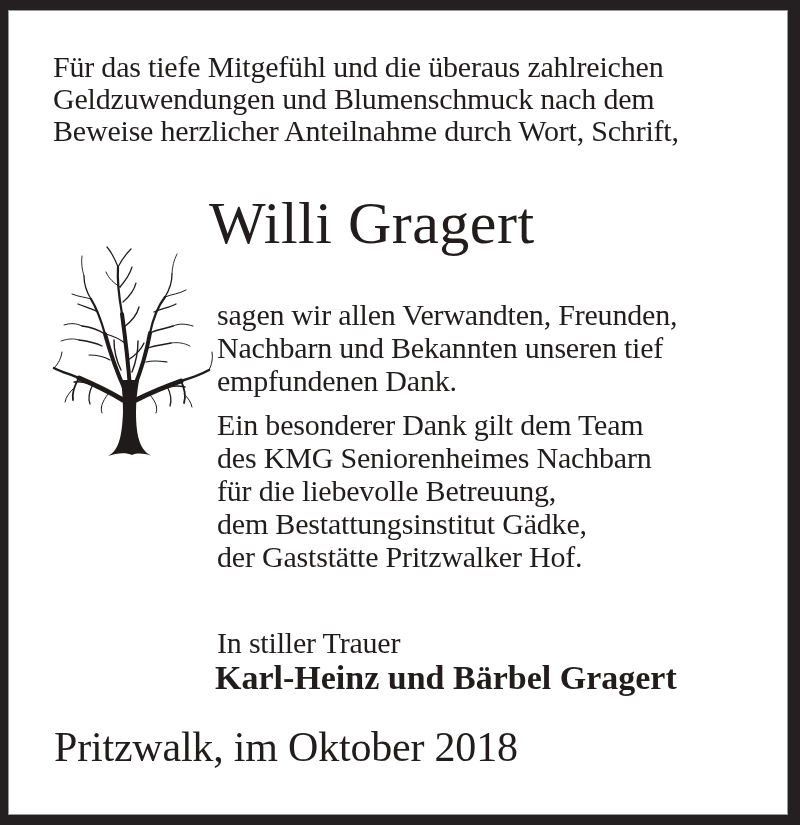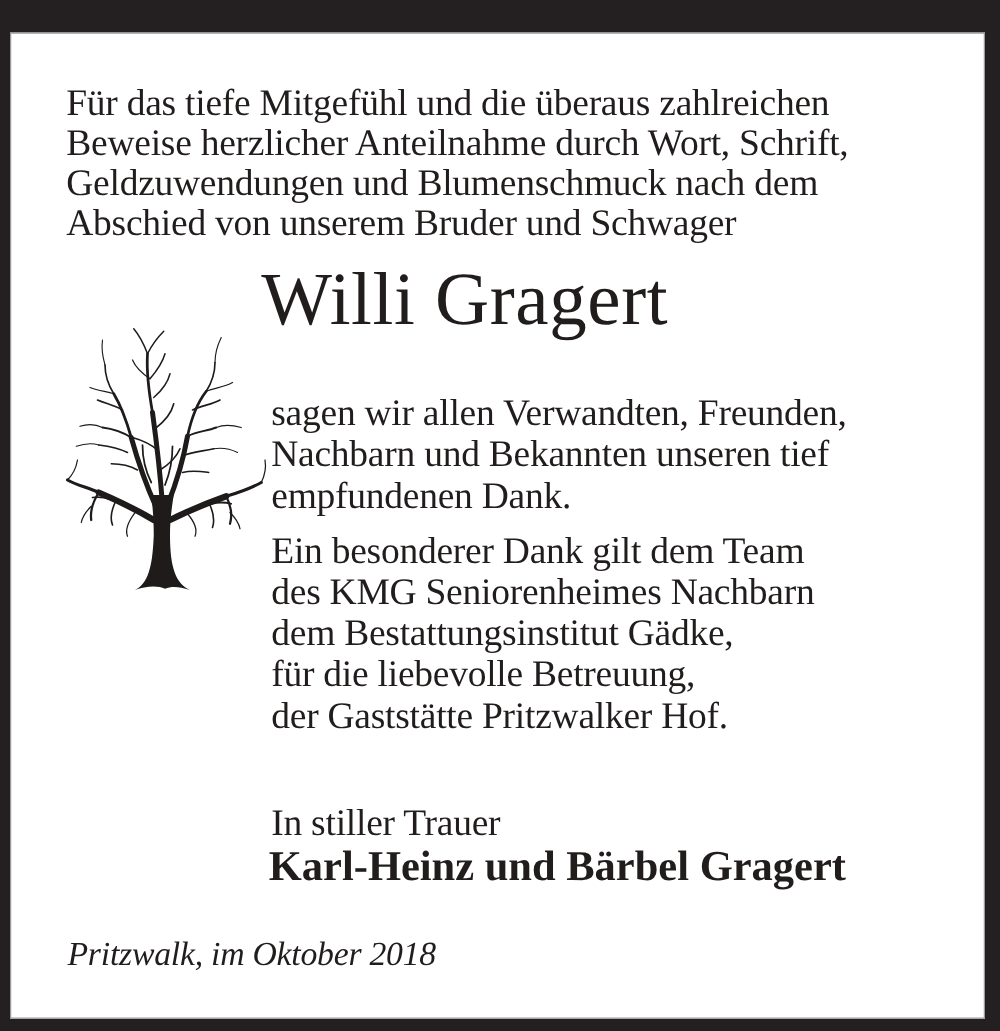--- a/index.html
+++ b/index.html
@@ -13,21 +13,20 @@
     position: relative;
     width: 800px; height: 825px;
     background: #242021; 
     overflow: hidden;
   }
   .sheet {
     position: absolute;
     left: 8px; top: 10px; right: 12px; bottom: 10px;
     background: #ffffff;
     border: 1px solid #9b9b9b;
-    margin-top: 16px;
   }
   .sheet > * { position: absolute; }
   .body-text {
     font-size: 30px;
     line-height: 32px;
     letter-spacing: -0.2px;
     white-space: nowrap;
   }
   .intro        { left: 44px;  top: 40px; }
   .deceased-name {
@@ -40,36 +39,35 @@
   .tree-wrap    { left: 37px;  top: 231px; width: 172px; height: 216px; }
   .thanks       { left: 208px; top: 287px; line-height: 33px; }
   .special      { left: 208px; top: 397px; line-height: 33px; }
   .closing      { left: 208px; top: 616px; }
   .mourners     {
     left: 206px; top: 648px;
     font-size: 34px; line-height: 38px;
     font-weight: bold;
     white-space: nowrap;
   }
-  .place-date   { left: 45px;  top: 720px; font-size: 27px; font-style: italic; }
+  .place-date   { left: 45px;  top: 720px; font-size: 42px; }
   .tree-svg { display: block; width: 100%; height: 100%; }
   .tree-svg path { stroke: #1e1b1a; fill: none; stroke-linecap: round; stroke-linejoin: round; }
   .tree-svg path.solid { fill: #1e1b1a; stroke: none; }
 </style>
 </head>
 <body>
 
 <div class="page">
   <div class="sheet">
 
     <div class="intro body-text">
       <div>Für das tiefe Mitgefühl und die überaus zahlreichen</div>
+      <div>Geldzuwendungen und Blumenschmuck nach dem</div>
       <div>Beweise herzlicher Anteilnahme durch Wort, Schrift,</div>
-      <div>Geldzuwendungen und Blumenschmuck nach dem</div>
-      <div>Abschied von unserem Bruder und Schwager</div>
     </div>
 
     <div class="deceased-name">Willi Gragert</div>
 
     <div class="tree-wrap">
       <svg class="tree-svg" viewBox="0 0 172 216" xmlns="http://www.w3.org/2000/svg" aria-hidden="true">
 
         <path class="solid" d="M62,214 C72,209 76,197 77,170 C77,156 76,147 75,138 L93,138 C91,150 90,160 90,170 C90,197 95,209 106,214 C97,211 91,211 86,213 C80,210 70,211 62,214 Z"></path>
 
         <path d="M77,158 C62,149 47,142 33,136" stroke-width="5"></path>
@@ -131,22 +129,22 @@
 
     <div class="thanks body-text">
       <div>sagen wir allen Verwandten, Freunden,</div>
       <div>Nachbarn und Bekannten unseren tief</div>
       <div>empfundenen Dank.</div>
     </div>
 
     <div class="special body-text">
       <div>Ein besonderer Dank gilt dem Team</div>
       <div>des KMG Seniorenheimes Nachbarn</div>
+      <div>für die liebevolle Betreuung,</div>
       <div>dem Bestattungsinstitut Gädke,</div>
-      <div>für die liebevolle Betreuung,</div>
       <div>der Gaststätte Pritzwalker Hof.</div>
     </div>
 
     <div class="closing body-text">In stiller Trauer</div>
 
     <div class="mourners">Karl-Heinz und Bärbel Gragert</div>
 
     <div class="place-date body-text">Pritzwalk, im Oktober 2018</div>
 
   </div>

